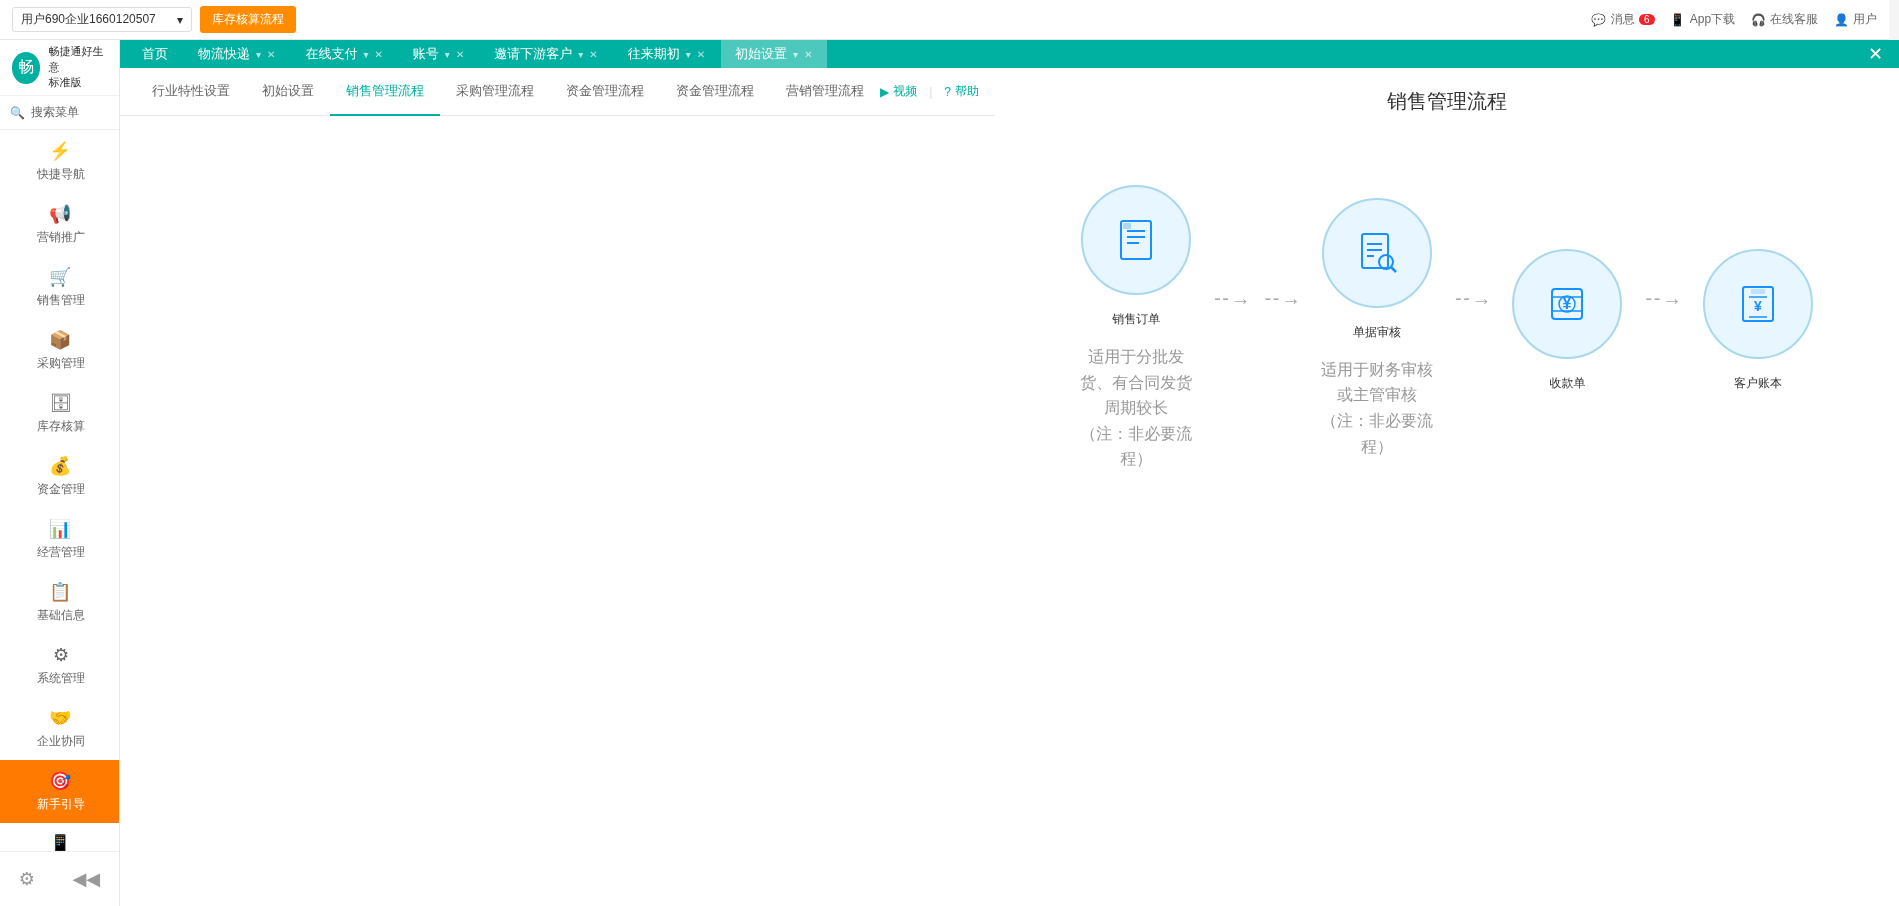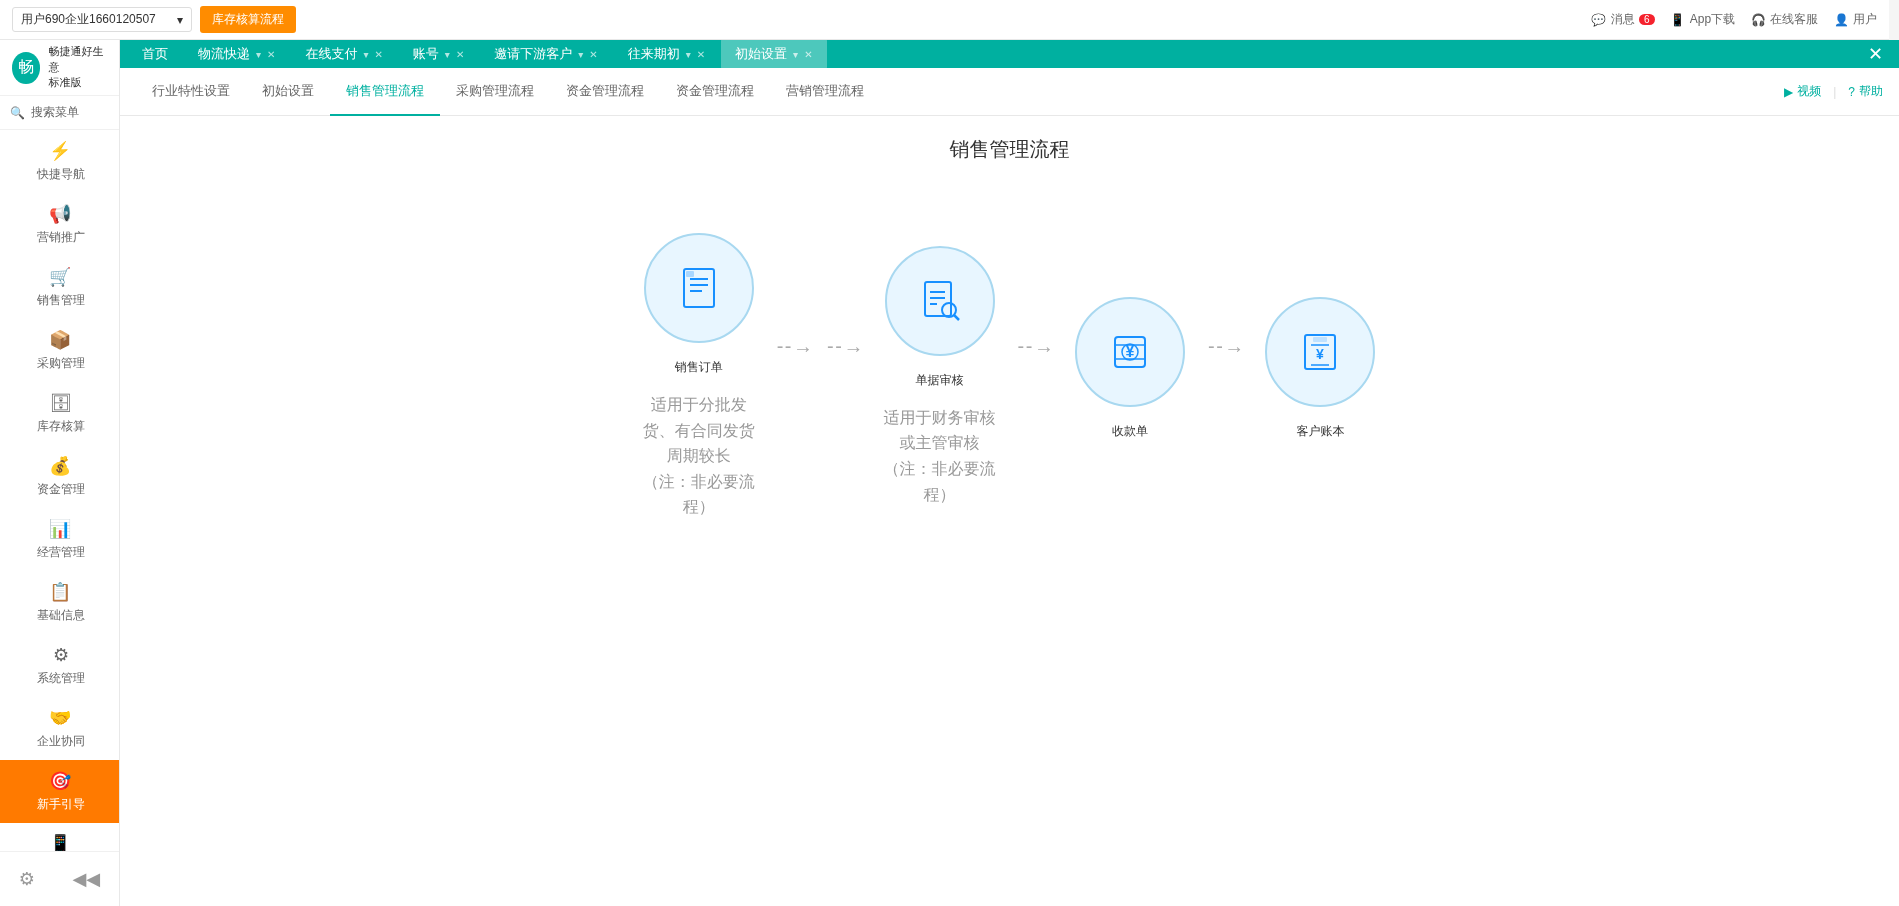--- a/index.html
+++ b/index.html
@@ -152,21 +152,20 @@
     }
     .nav-tab.active { background: rgba(255,255,255,0.3); }
     .nav-tab-close { font-size: 10px; opacity: 0.7; }
     .nav-tab-arrow { font-size: 10px; opacity: 0.7; }
 
     
     .content-area {
       flex: 1;
       background: #fff;
       display: flex;
-      flex-direction: column;
       overflow: hidden;
     }
 
     
     .sub-tabs {
       display: flex;
       align-items: center;
       border-bottom: 1px solid #e8e8e8;
       padding: 0 16px;
       height: 48px;

